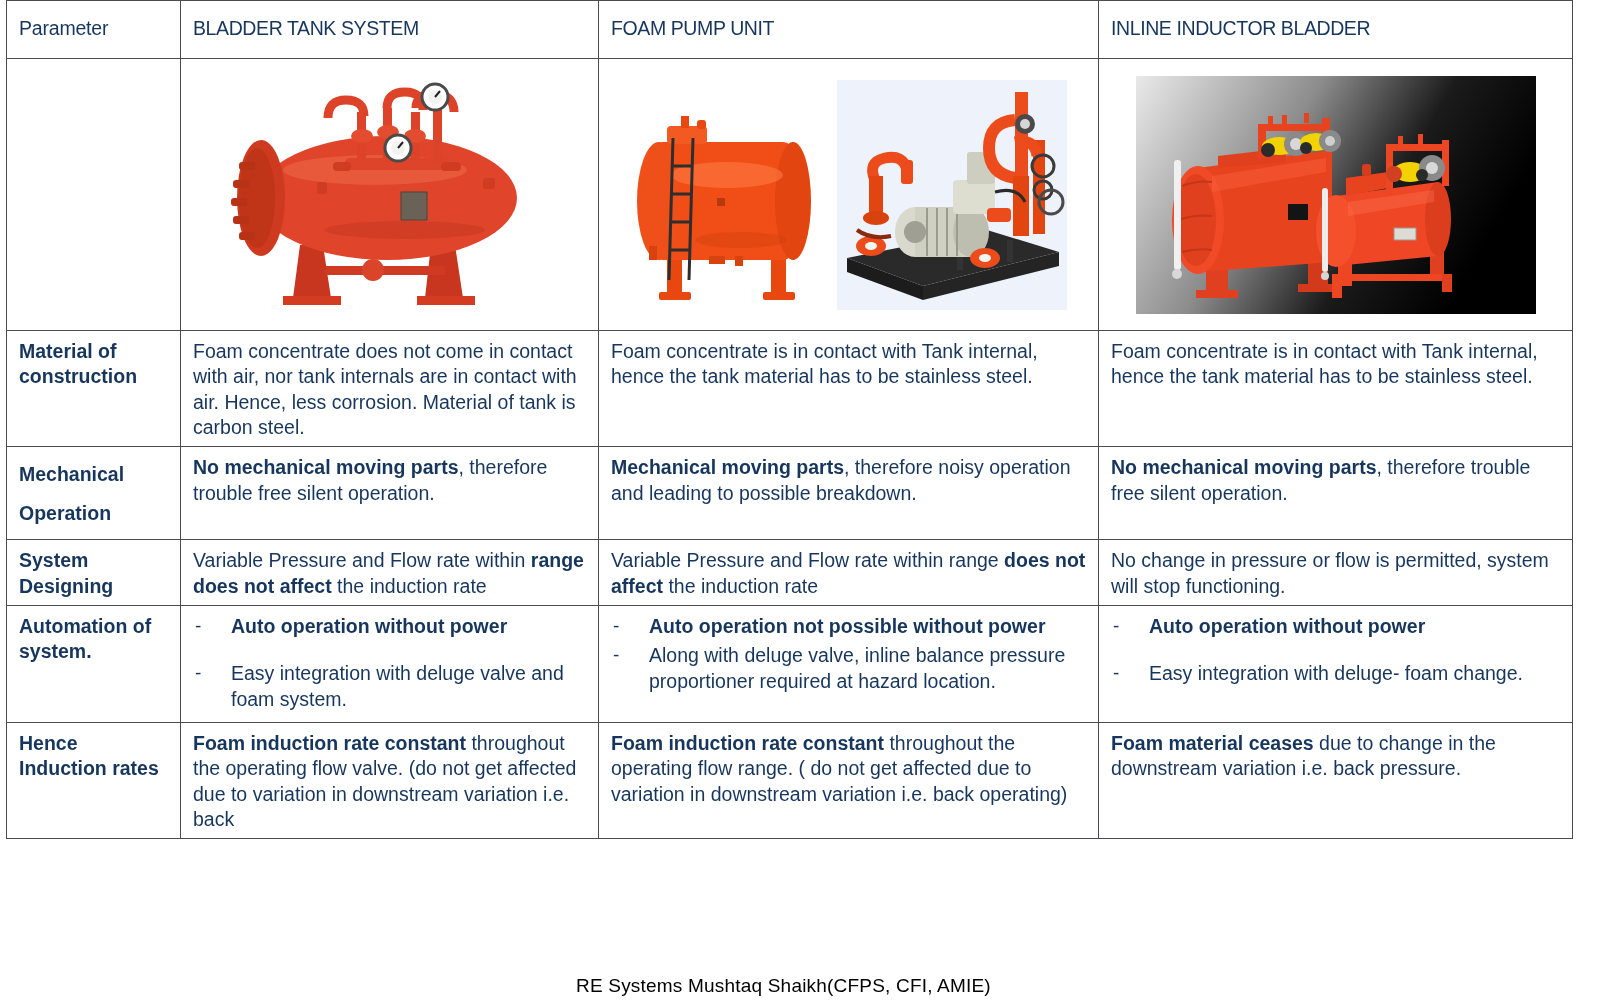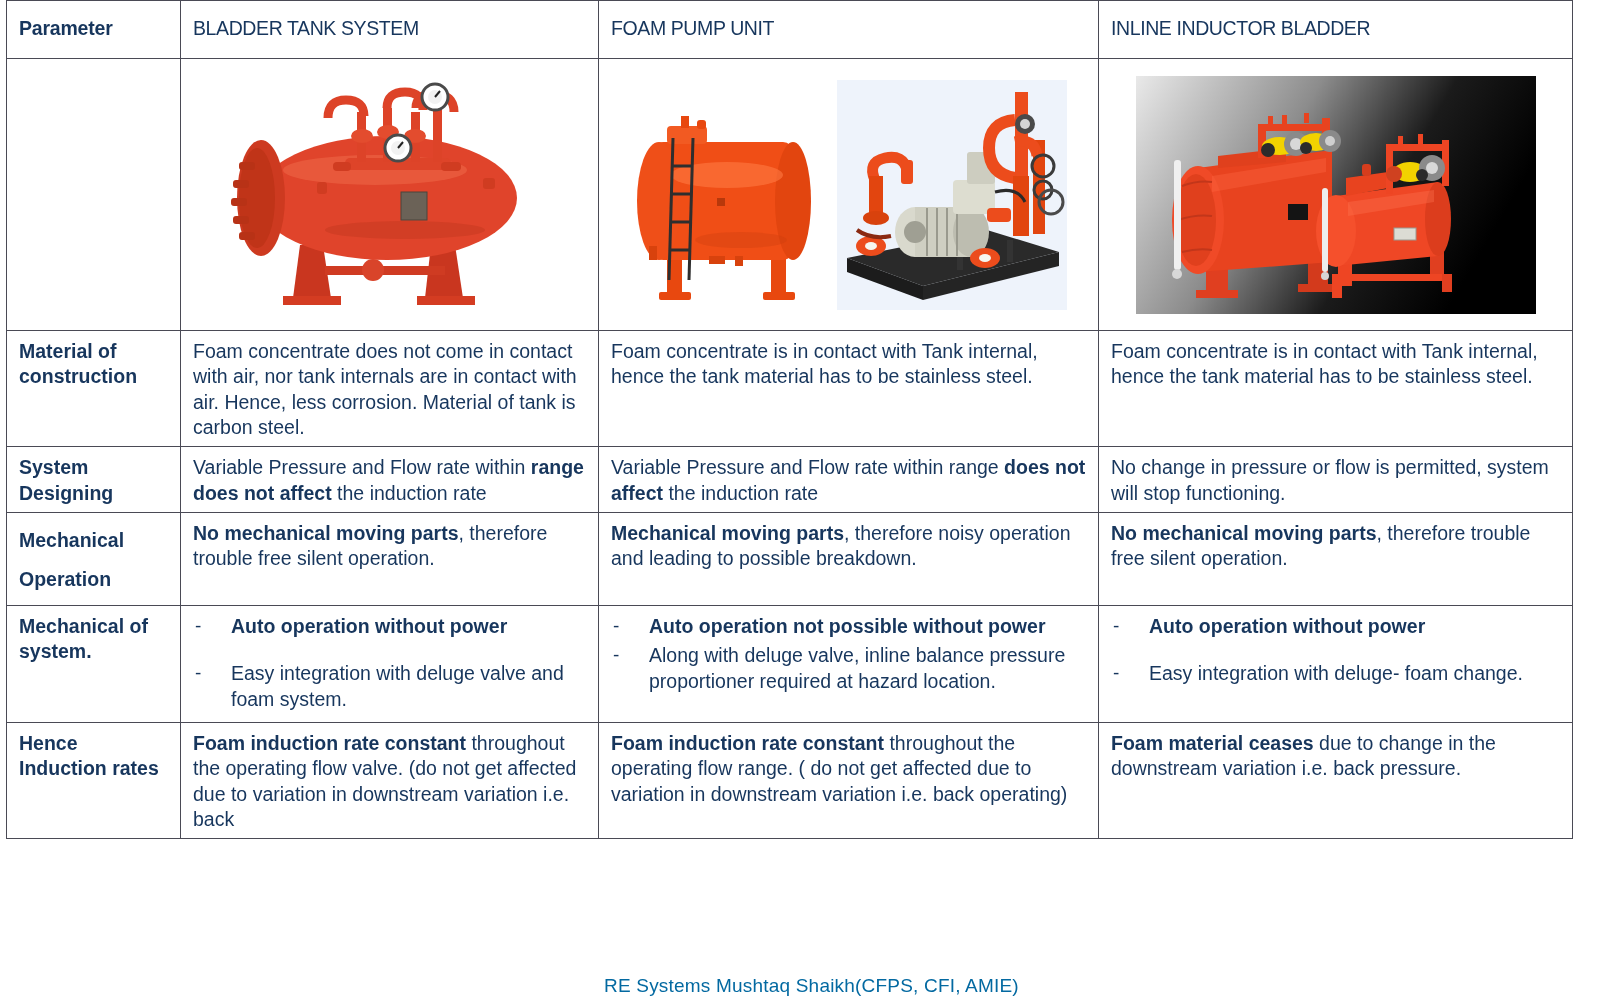--- a/index.html
+++ b/index.html
@@ -42,21 +42,21 @@
   col.c-c     { width: 474px; }
 
   
   tr.head td {
     padding-top: 7px;
     padding-bottom: 8px;
     height: 58px;
     vertical-align: middle;
   }
   .hdr-param {
-    font-weight: bold;
+    font-weight: normal;
     font-size: 25px;
     color: #000;
     letter-spacing: -0.2px;
   }
   .hdr-col {
     font-weight: normal;
     font-size: 26px;
     color: #000;
     letter-spacing: -0.4px;
     white-space: nowrap;
@@ -87,24 +87,24 @@
   }
   ul.dash li .dash-mark {
     position: absolute; left: 2px; top: 0;
     color: #17365d;
     font-size: 19px;
   }
   ul.dash li.gap { margin-top: 22px; }
 
   .watermark {
     position: absolute;
-    left: 604px;
+    left: 576px;
     top: 975px;
     font-size: 19px;
-    color: #0369a1;
+    color: #000000;
     white-space: nowrap;
     letter-spacing: 0.2px;
     pointer-events: none;
     font-family: "Liberation Sans", sans-serif;
   }
 
   
   svg.pic { display:block; }
 </style>
 </head>
@@ -375,38 +375,38 @@
       </tr>
 
       <tr>
         <td class="param">Material of construction</td>
         <td>Foam concentrate does not come in contact with air, nor tank internals are in contact with air.  Hence, less corrosion.  Material of tank is carbon steel.</td>
         <td>Foam concentrate is in contact with Tank internal, hence the tank material has to be stainless steel.</td>
         <td>Foam concentrate is in contact with Tank internal, hence the tank material has to be stainless steel.</td>
       </tr>
 
       <tr>
+        <td class="param spaced">
+          <div>Mechanical</div>
+          <div>Operation</div>
+        </td>
+        <td><b>No mechanical moving parts</b><span>, therefore trouble free silent operation.</span></td>
+        <td><b>Mechanical moving parts</b><span>, therefore noisy operation and leading to possible breakdown.</span></td>
+        <td><b>No mechanical moving parts</b><span>, therefore trouble free silent operation.</span></td>
+      </tr>
+
+      <tr>
         <td class="param">System Designing</td>
         <td><span>Variable Pressure and Flow rate within </span><b>range does not affect</b><span> the induction rate</span></td>
         <td><span>Variable Pressure and Flow rate within range </span><b>does not affect</b><span> the induction rate</span></td>
         <td>No change in pressure or flow is permitted, system will stop functioning.</td>
       </tr>
 
       <tr>
-        <td class="param spaced">
-          <div>Mechanical</div>
-          <div>Operation</div>
-        </td>
-        <td><b>No mechanical moving parts</b><span>, therefore trouble free silent operation.</span></td>
-        <td><b>Mechanical moving parts</b><span>, therefore noisy operation and leading to possible breakdown.</span></td>
-        <td><b>No mechanical moving parts</b><span>, therefore trouble free silent operation.</span></td>
-      </tr>
-
-      <tr>
-        <td class="param">Mechanical of system.</td>
+        <td class="param">Automation of system.</td>
 
         <td>
           <ul class="dash">
             <li>
               <span class="dash-mark">-</span>
               <b>Auto operation without power</b>
             </li>
             <li class="gap">
               <span class="dash-mark">-</span>
               <span>Easy integration with deluge valve and foam system.</span>

